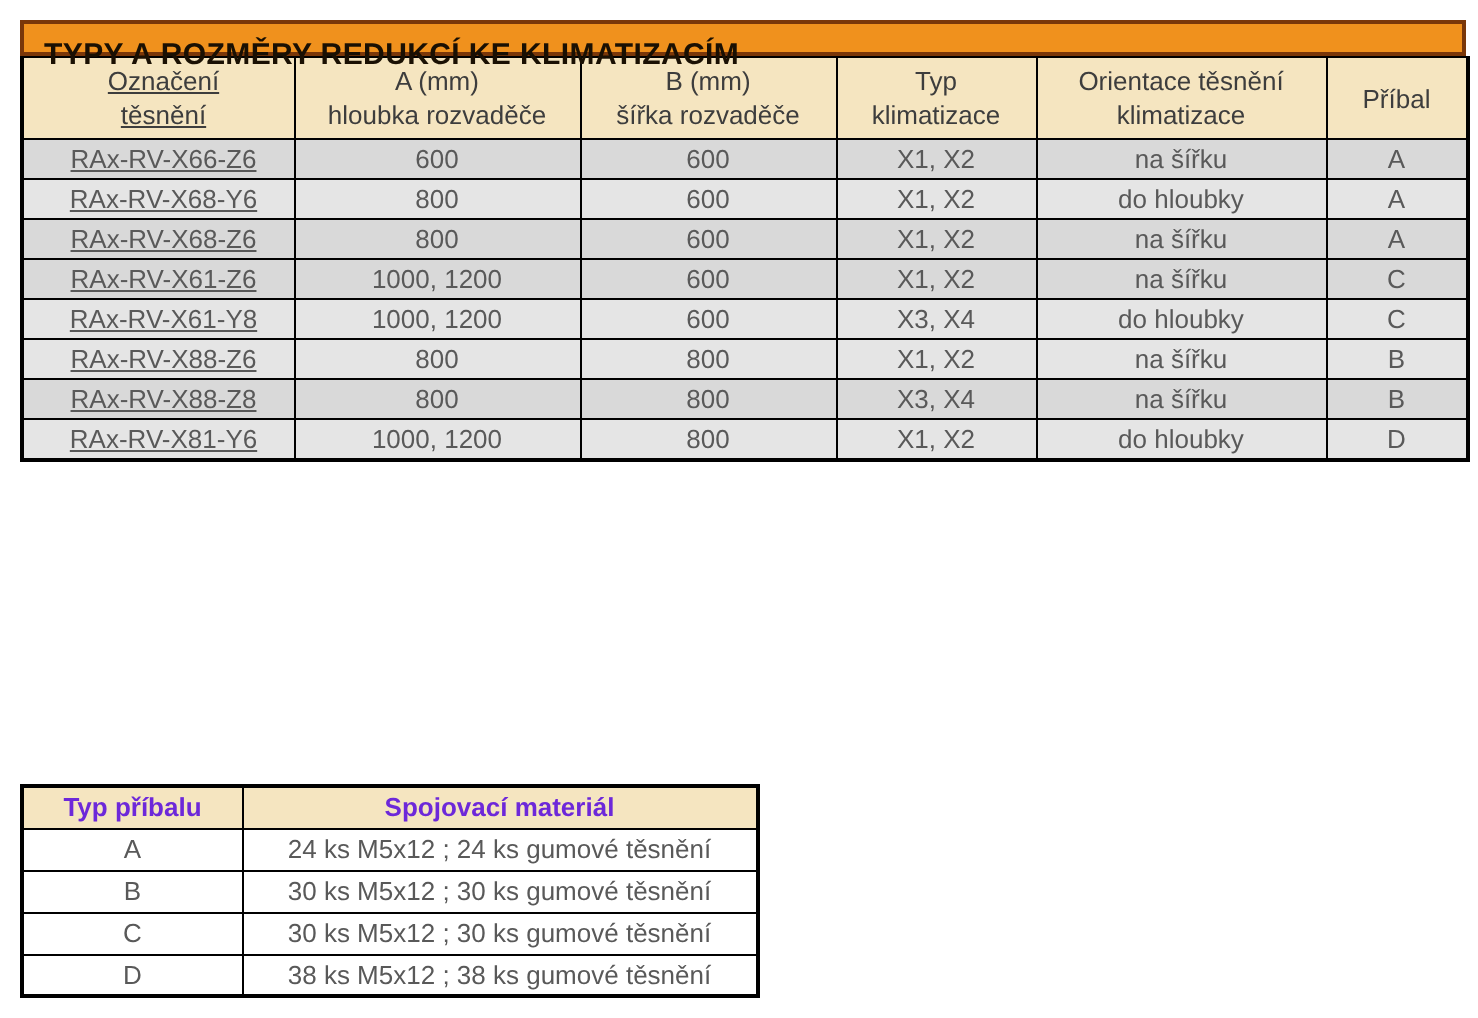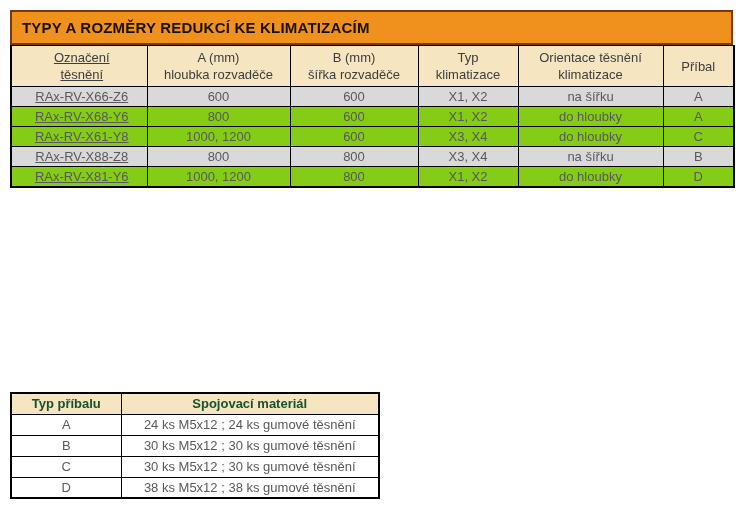--- a/index.html
+++ b/index.html
@@ -13,21 +13,21 @@
 
   
   .main-section {
     position: absolute;
     left: 10px; top: 10px;
     width: 723px;
   }
   .title-bar {
     border: 2px solid #7a3709;
     background: #f0911d;
-    height: 35px;
+    height: 18px;
     line-height: 31px;
     padding-left: 10px;
     font-size: 15px;
     font-weight: bold;
     color: #1a1003;
     letter-spacing: 0.2px;
   }
   table.grid {
     border-collapse: collapse;
     table-layout: fixed;
@@ -49,21 +49,21 @@
     color: #3d3d3d;
     font-weight: normal;
     height: 41px;
     line-height: 17px;
   }
   table.grid td {
     color: #595959;
     height: 20px;
   }
   tr.alt td { background: #d9d9d9; margin-top: 21px; }
-  tr.plain td { background: #84cc16; }
+  tr.plain td { background: #e5e5e5; }
   .cell-left { text-align: center; padding-left: 9px !important; text-decoration: underline; }
 
   .c0 { width: 136px; }
   .c1 { width: 143px; }
   .c2 { width: 128px; }
   .c3 { width: 100px; }
   .c4 { width: 145px; }
   .c5 { width: 71px; }
 
   
@@ -81,21 +81,21 @@
   table.acc th, table.acc td {
     border: 1px solid #000000;
     font-size: 13px;
     text-align: center;
     vertical-align: middle;
     padding: 1px 4px;
     white-space: nowrap;
   }
   table.acc th {
     background: #f5e5c0;
-    color: #14532d;
+    color: #6d28d9;
     font-weight: bold;
     height: 21px;
   }
   table.acc td {
     background: #ffffff;
     color: #595959;
     height: 21px;
   }
   .a0 { width: 110px; }
   .a1 { width: 258px; }
@@ -137,27 +137,51 @@
           <td>A</td>
         </tr>
         <tr class="plain">
           <td class="cell-left">RAx-RV-X68-Y6</td>
           <td>800</td>
           <td>600</td>
           <td>X1, X2</td>
           <td>do hloubky</td>
           <td>A</td>
         </tr>
+        <tr class="alt">
+          <td class="cell-left">RAx-RV-X68-Z6</td>
+          <td>800</td>
+          <td>600</td>
+          <td>X1, X2</td>
+          <td>na šířku</td>
+          <td>A</td>
+        </tr>
+        <tr class="alt">
+          <td class="cell-left">RAx-RV-X61-Z6</td>
+          <td>1000, 1200</td>
+          <td>600</td>
+          <td>X1, X2</td>
+          <td>na šířku</td>
+          <td>C</td>
+        </tr>
         <tr class="plain">
           <td class="cell-left">RAx-RV-X61-Y8</td>
           <td>1000, 1200</td>
           <td>600</td>
           <td>X3, X4</td>
           <td>do hloubky</td>
           <td>C</td>
+        </tr>
+        <tr class="plain">
+          <td class="cell-left">RAx-RV-X88-Z6</td>
+          <td>800</td>
+          <td>800</td>
+          <td>X1, X2</td>
+          <td>na šířku</td>
+          <td>B</td>
         </tr>
         <tr class="alt">
           <td class="cell-left">RAx-RV-X88-Z8</td>
           <td>800</td>
           <td>800</td>
           <td>X3, X4</td>
           <td>na šířku</td>
           <td>B</td>
         </tr>
         <tr class="plain">

